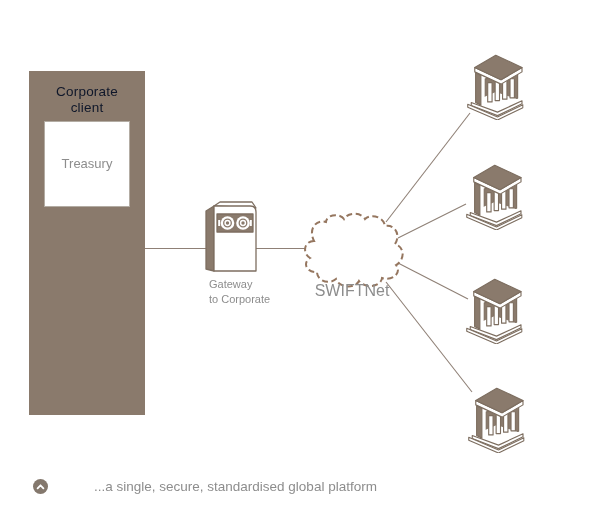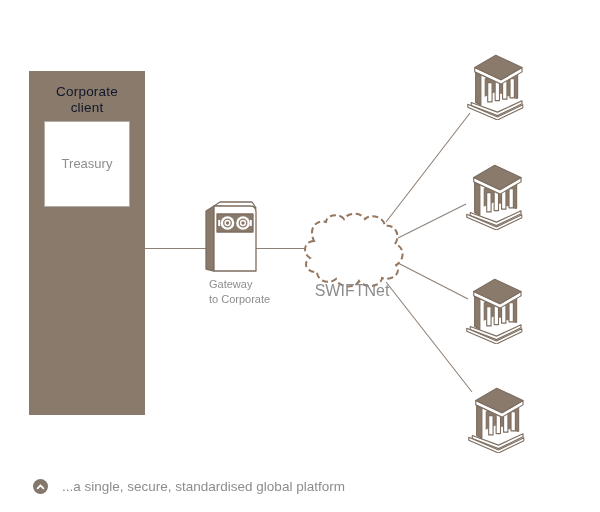--- a/index.html
+++ b/index.html
@@ -62,21 +62,21 @@
   .bank-4{left:465px;top:383px;}
 
   .fill-brown{fill:var(--brown);stroke:var(--brown-stroke);stroke-width:1.3;stroke-linejoin:round;}
   .fill-white{fill:#ffffff;stroke:var(--brown-stroke);stroke-width:1.3;stroke-linejoin:round;}
   .fill-white-nostroke{fill:#ffffff;stroke:none;}
 
   
   .caption-row{
     position:absolute;left:33px;top:479px;display:flex;align-items:center;gap:14px;
   }
-  .caption-text{color:var(--text-gray);font-size:13.5px;}
+  .caption-text{color:var(--text-gray);font-size:13.5px;margin-left:32px;}
   .badge-svg{display:block;}
 </style>
 </head>
 <body>
 
 <div class="stage">
 
   <svg width="0" height="0" style="position:absolute" aria-hidden="true">
     <defs>
       <symbol id="bank-shape" viewBox="0 0 68 80">

